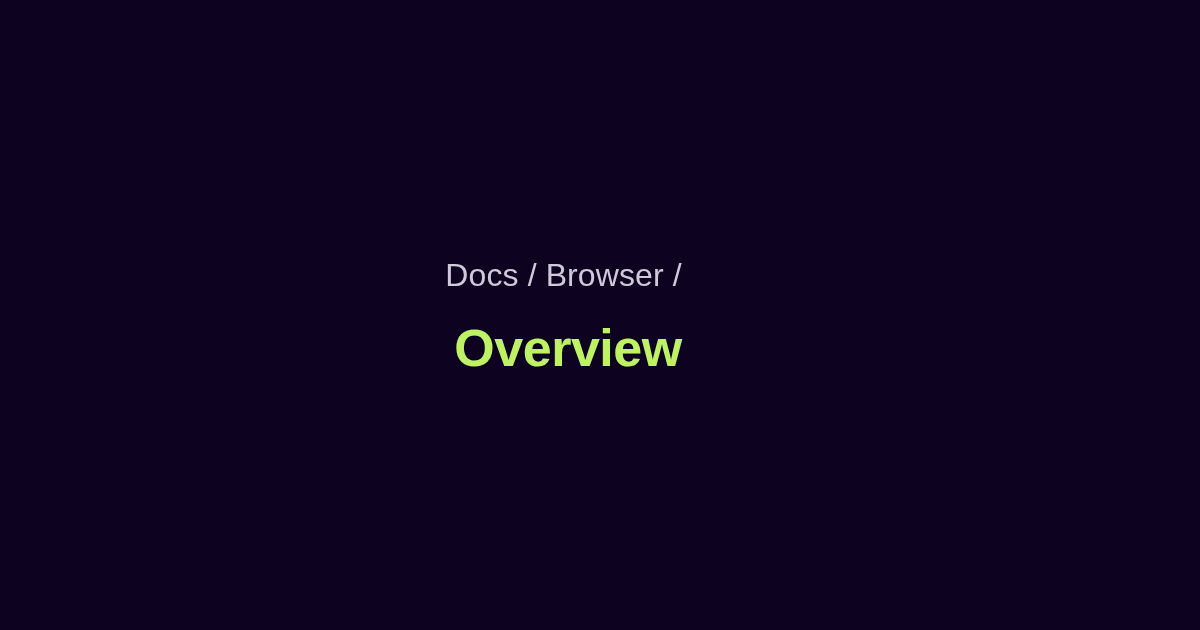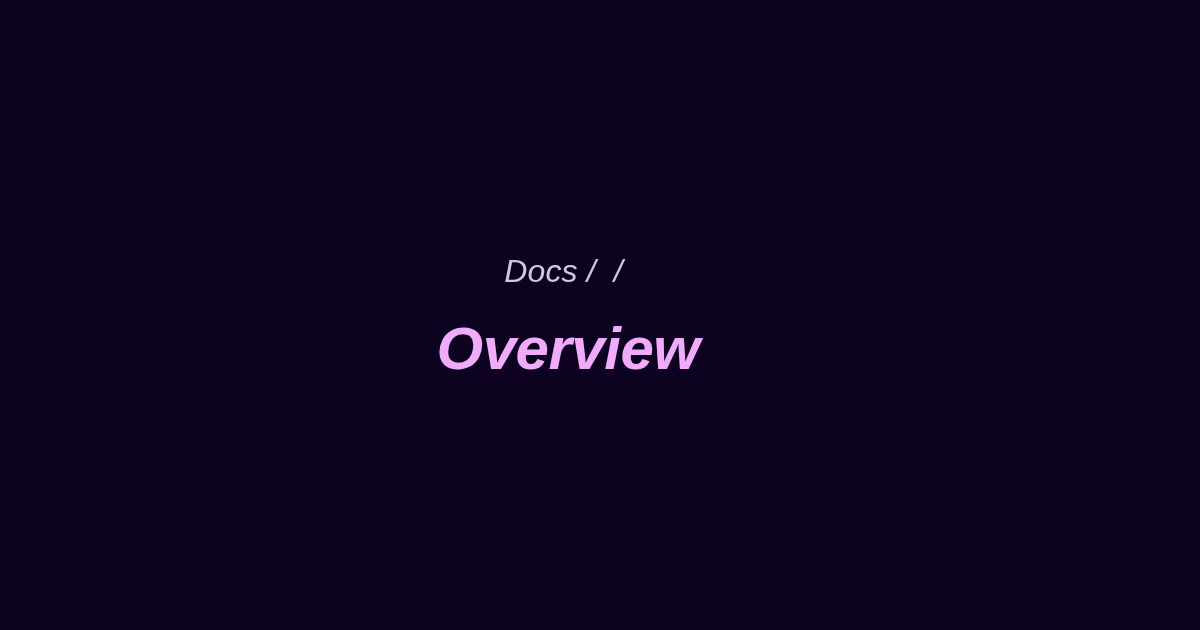--- a/index.html
+++ b/index.html
@@ -17,21 +17,20 @@
   .og-card {
     position: relative;
     width: 1136px;
     height: 630px;
     background: #0d0320;
     display: flex;
     flex-direction: column;
     align-items: flex-start;
     justify-content: center;
     box-sizing: border-box;
-    font-style: italic;
   }
   .content-block {
     display: flex;
     flex-direction: column;
     align-items: center;
     justify-content: center;
     width: 100%;
     padding: 0 60px;
     box-sizing: border-box;
     text-align: center;
@@ -52,38 +51,39 @@
     color: #cfc9da;
   }
   .breadcrumb .sep {
     color: #cfc9da;
     padding: 0 9px;
     font-weight: 300;
   }
   .page-title {
     margin: 0;
     margin-top: 26px;
-    font-size: 60px;
+    font-size: 52px;
     line-height: 1.05;
     font-weight: 700;
-    color: #f0abfc;
+    color: #bef264;
     letter-spacing: -0.5px;
     white-space: nowrap;
   }
 </style>
 </head>
 <body>
 
 <div class="og-card">
 
   <div class="content-block">
 
     <div class="breadcrumb">
       <span class="crumb">Docs</span>
       <span class="sep">/</span>
+      <span class="crumb">Browser</span>
       <span class="sep">/</span>
     </div>
 
     <h1 class="page-title">Overview</h1>
 
   </div>
 
 </div>
 
 </body></html>

